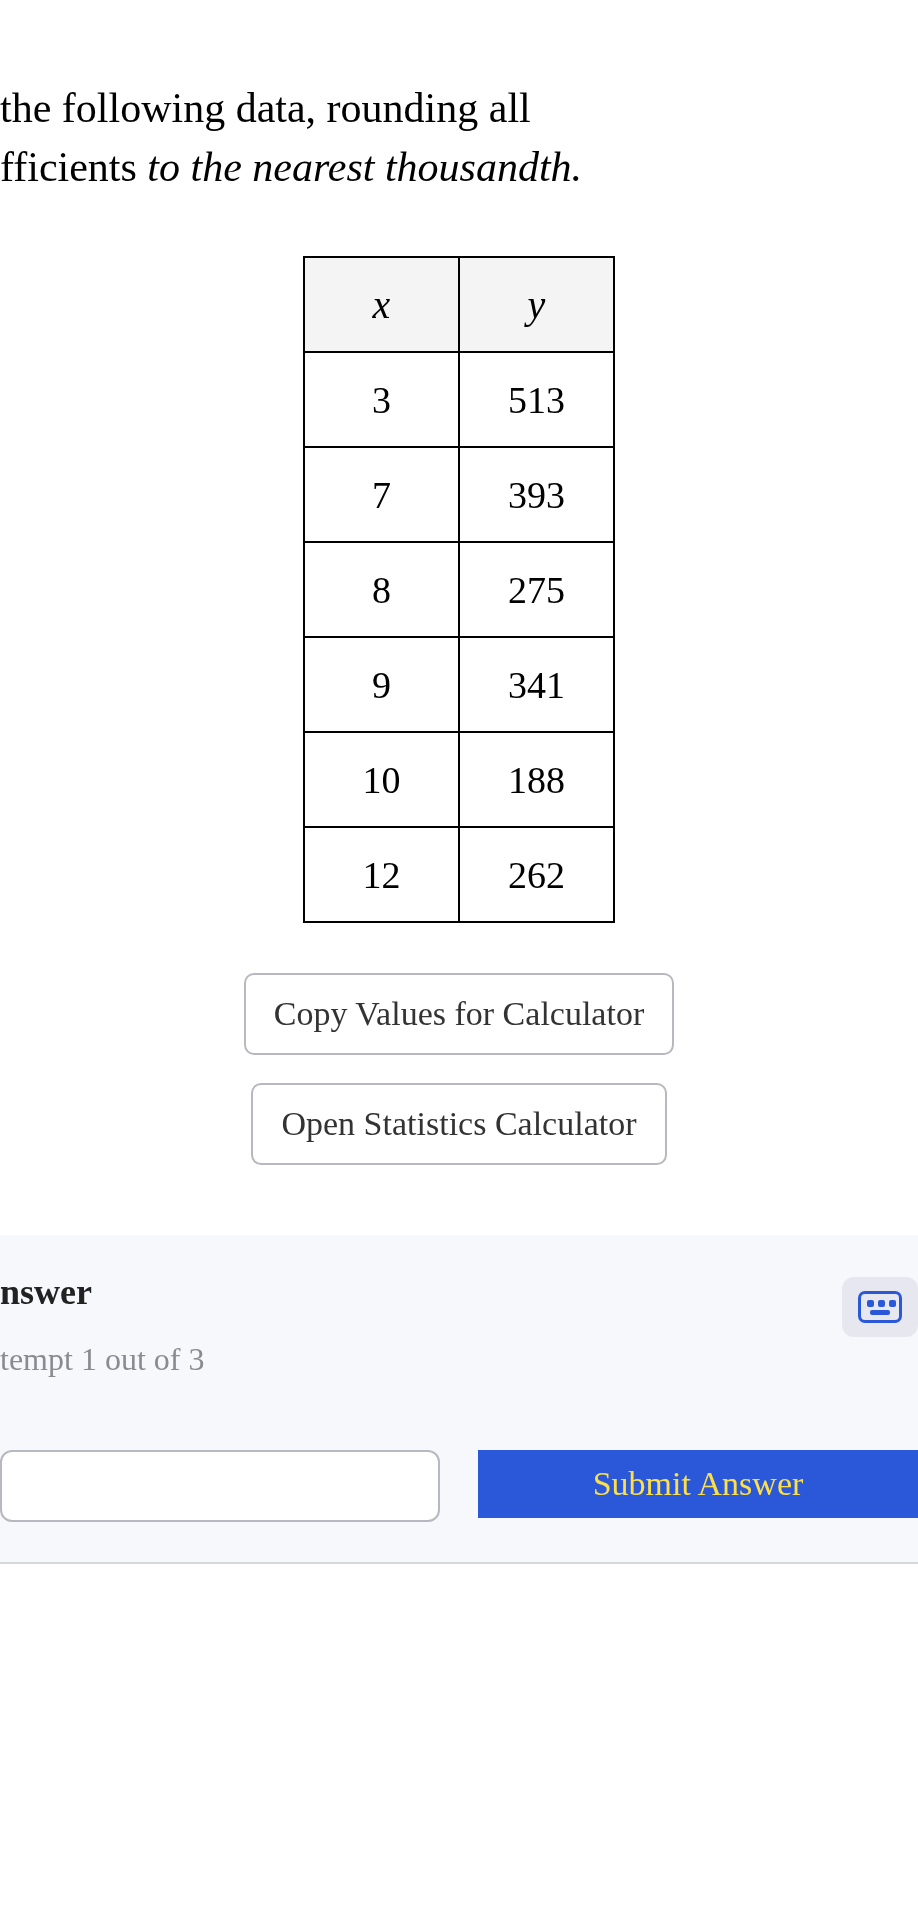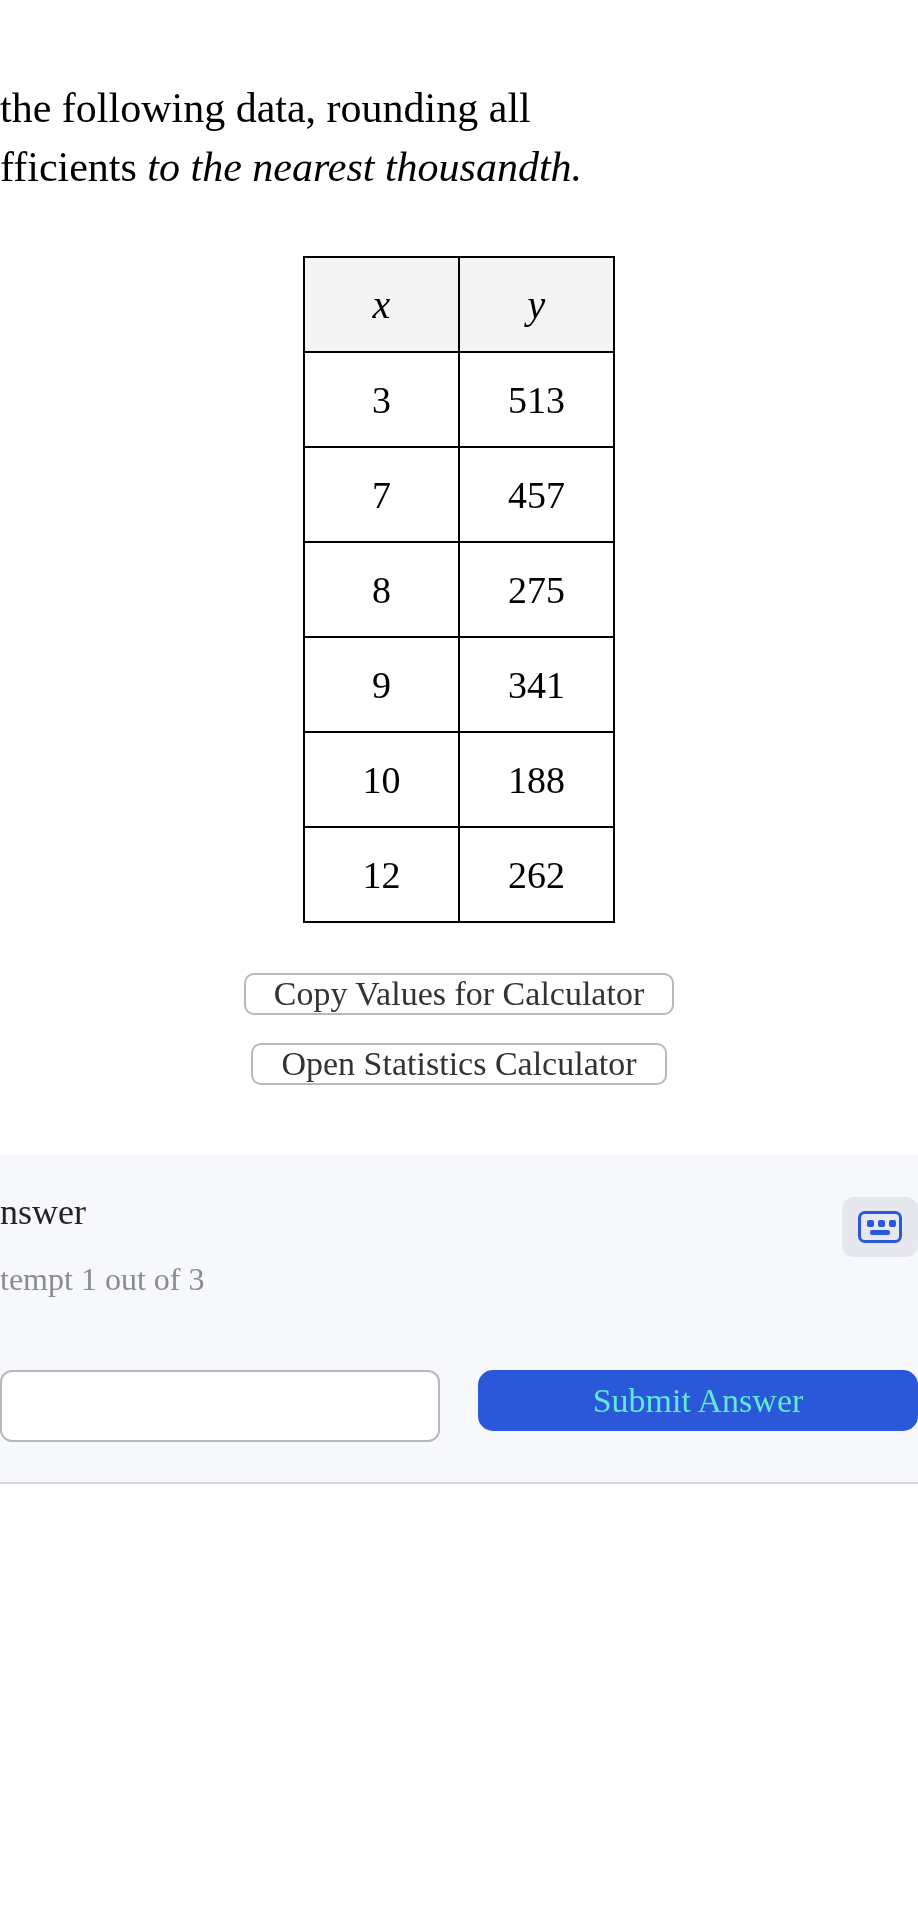--- a/index.html
+++ b/index.html
@@ -33,33 +33,33 @@
   font-size: 40px;
 }
 .buttons { display: flex; flex-direction: column; gap: 28px; align-items: center; padding-bottom: 70px; }
 .outline-btn {
   font-family: Georgia, serif;
   font-size: 34px;
   color: #333;
   background: #fff;
   border: 2px solid #b8b8c0;
   border-radius: 10px;
-  padding: 0 28px;
+  padding: 20px 28px;
   cursor: pointer;
 }
 .answer-section {
   background: #f7f8fc;
   padding: 36px 0 40px 0;
   border-bottom: 2px solid #d6d6dd;
 }
 .answer-header { display: flex; justify-content: space-between; align-items: flex-start; }
 .answer-label {
   font-family: Georgia, serif;
   font-size: 36px;
-  font-weight: normal;
+  font-weight: bold;
   color: #222;
 }
 .attempt {
   font-family: Georgia, serif;
   font-size: 32px;
   color: #8a8a92;
   margin-top: 28px;
 }
 .keyboard-btn {
   background: #e7e8ef;
@@ -108,27 +108,27 @@
   border: 2px solid #b8b8c0;
   border-radius: 12px;
   font-size: 30px;
   padding: 0 16px;
   font-family: Georgia, serif;
   background: #fff;
 }
 .submit-btn {
   flex: 1;
   background: #2b58d9;
-  color: #5eead4;
+  color: #fde047;
   font-family: Georgia, serif;
   font-size: 34px;
   border: none;
-  border-radius: 15px;
+  border-radius: 0;
   cursor: pointer;
-  height: 61px;
+  height: 68px;
 }
 </style>
 </head>
 <body>
 
 <div class="question">
   <br>
   <span>the following data, rounding all</span><br>
   <span>fficients </span><span class="italic">to the nearest thousandth.</span>
 </div>
@@ -141,21 +141,21 @@
         <th>y</th>
       </tr>
     </thead>
     <tbody>
       <tr>
           <td>3</td>
           <td>513</td>
         </tr>
       <tr>
           <td>7</td>
-          <td>457</td>
+          <td>393</td>
         </tr>
       <tr>
           <td>8</td>
           <td>275</td>
         </tr>
       <tr>
           <td>9</td>
           <td>341</td>
         </tr>
       <tr>

